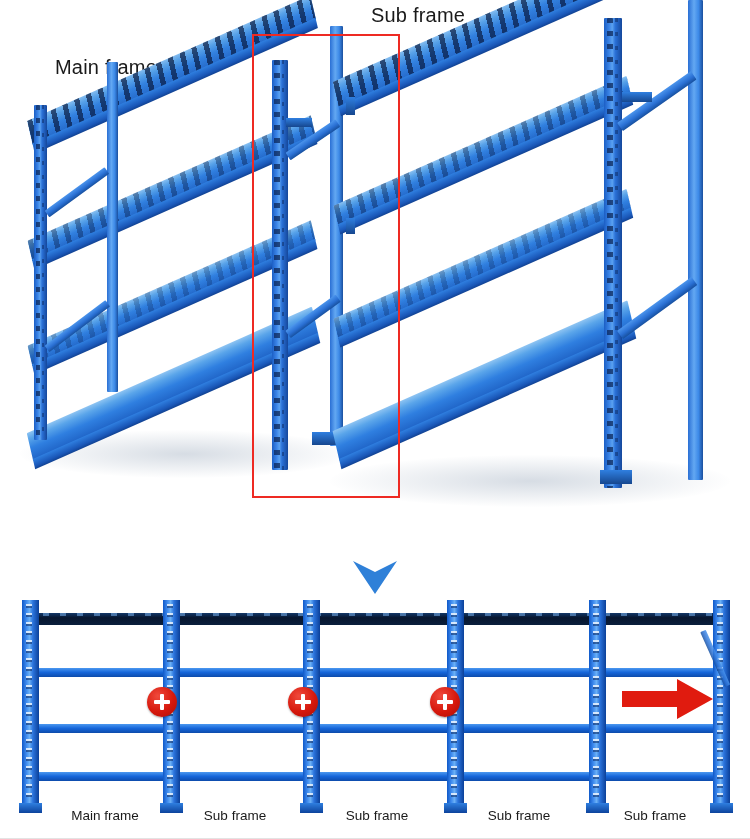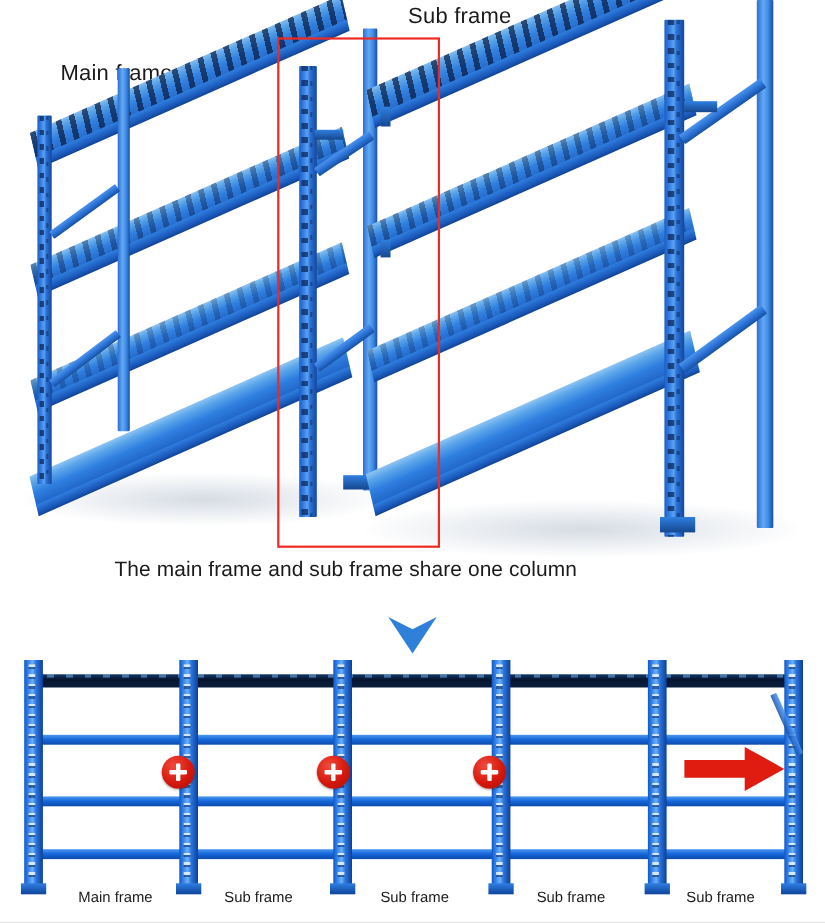--- a/index.html
+++ b/index.html
@@ -194,21 +194,20 @@
     <div class="tab" style="left:600px;top:470px;width:32px;height:14px;"></div>
     <div class="tab" style="left:346px;top:97px;width:9px;height:18px;"></div>
     <div class="tab" style="left:346px;top:218px;width:9px;height:16px;"></div>
   </div>
 
   <div class="redbox" style="left:252px;top:34px;width:148px;height:464px;"></div>
 
   <div class="lbl lbl-top" style="left:55px;top:56px;">Main frame</div>
   <div class="lbl lbl-top" style="left:371px;top:4px;">Sub frame</div>
 
-  <div class="lbl lbl-caption" style="left:104px;top:508px;">The main frame and sub frame share one column</div>
 
   <div class="chev" style="left:352px;top:560px;">
     <svg width="46" height="36" viewBox="0 0 46 36" xmlns="http://www.w3.org/2000/svg">
       <path d="M1 1 L23 34 L45 1 L23 12 Z" fill="#2f80d8"></path>
     </svg>
   </div>
 
   <div class="rackflat">
 
     <div class="fbackpanel" style="left:37px;top:14px;width:132px;height:9px;"></div>

